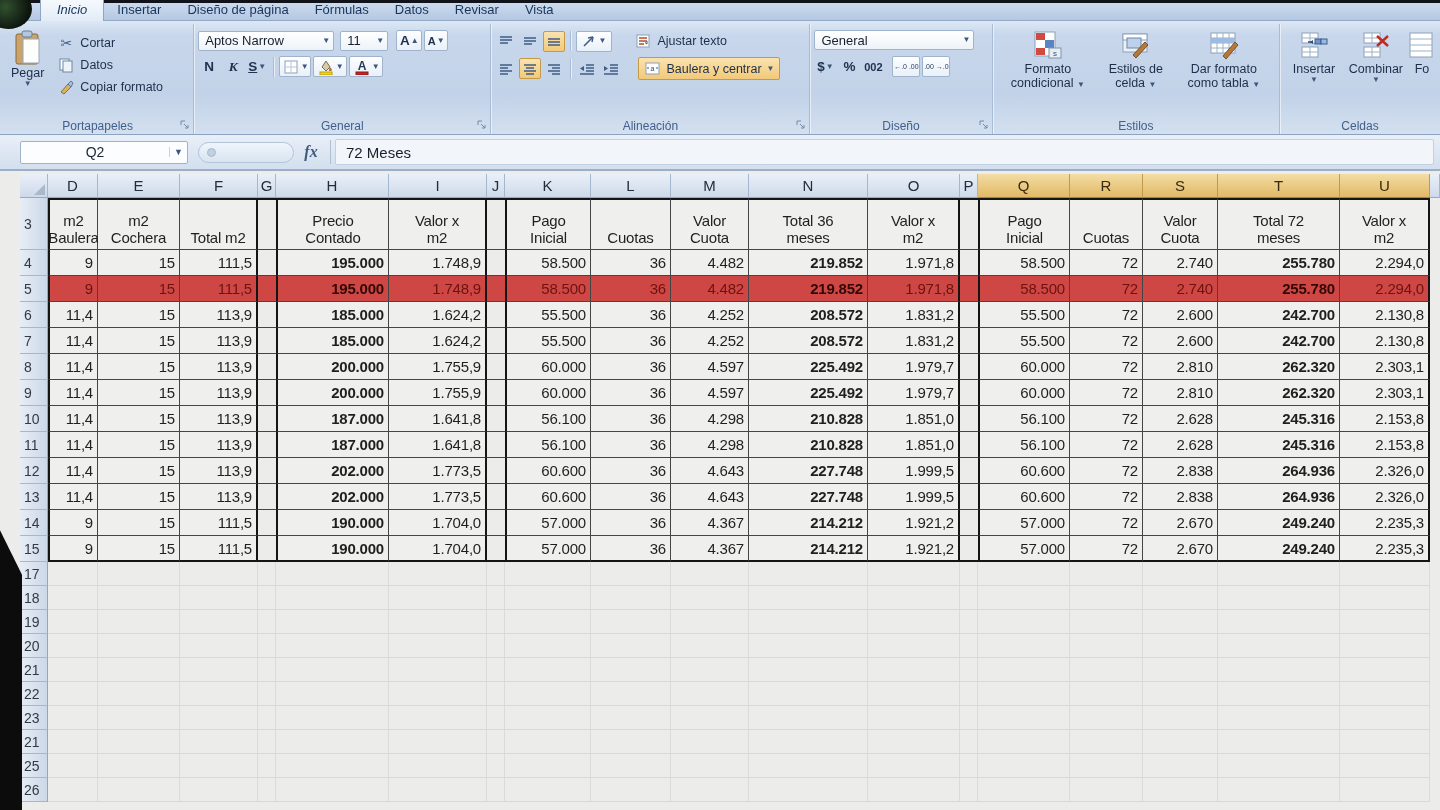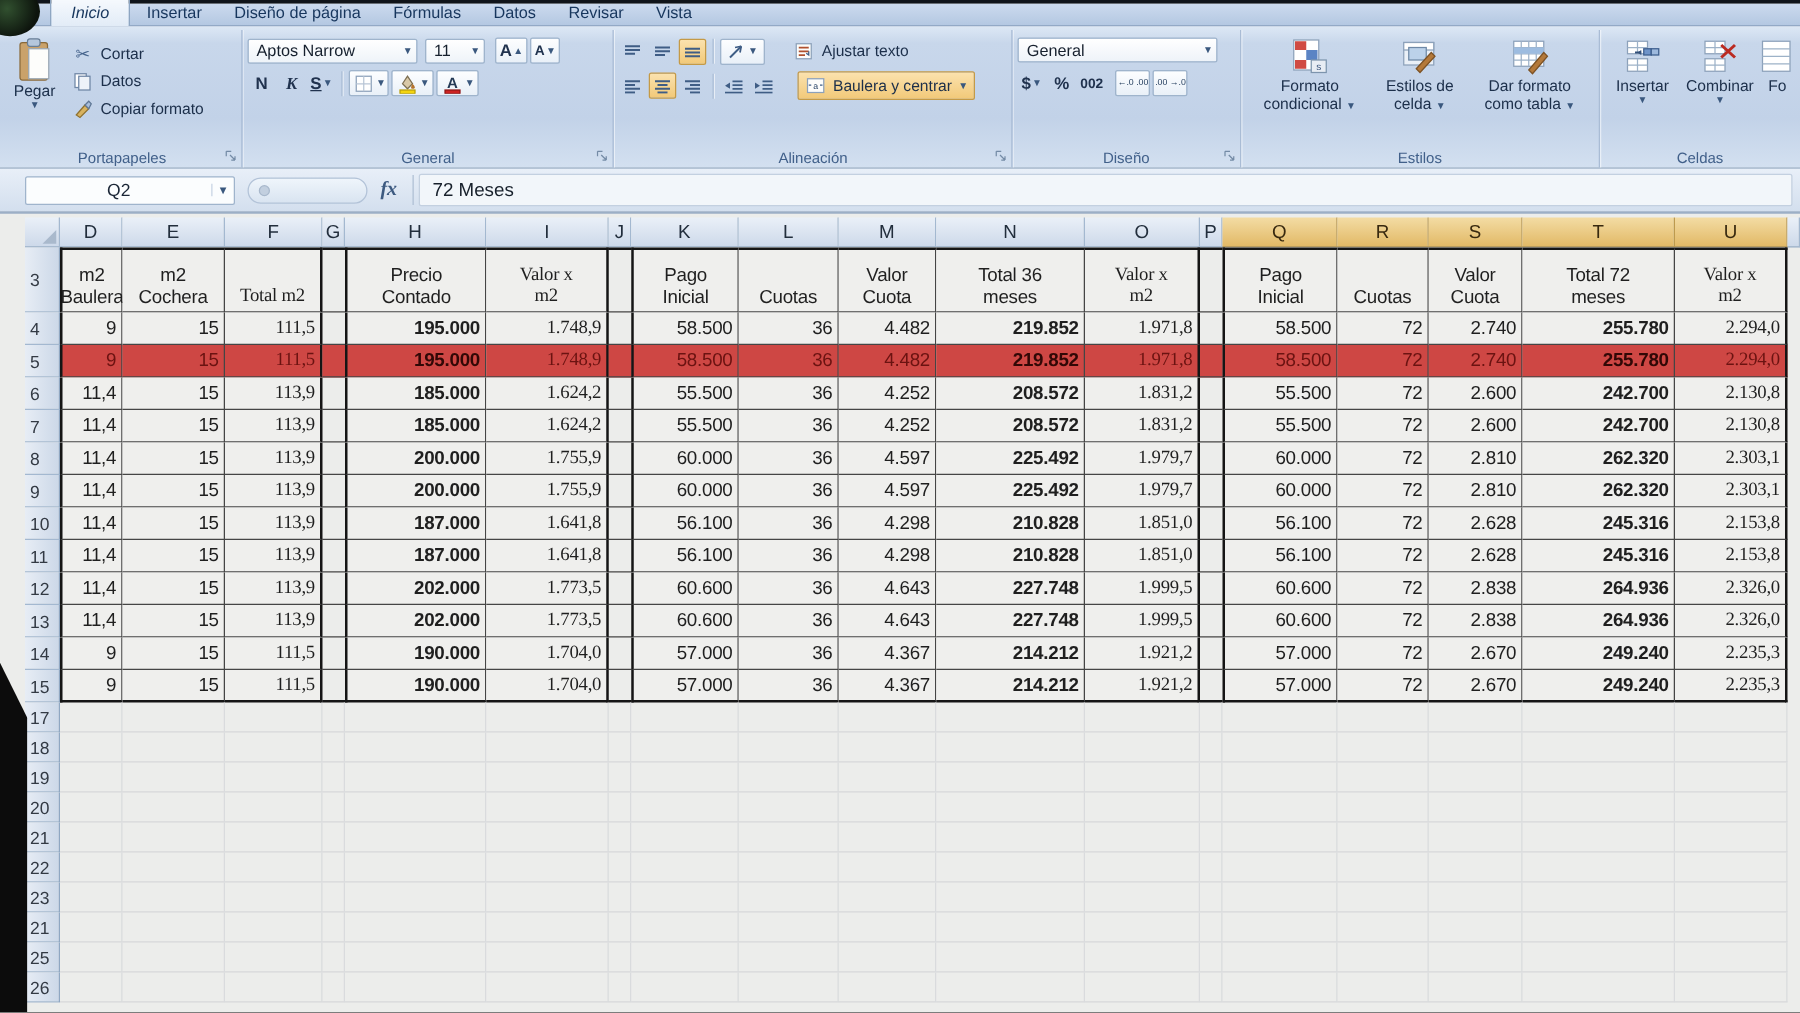--- a/index.html
+++ b/index.html
@@ -83,21 +83,21 @@
     margin:0 2px 2px 0; }
   .rh { width:28px; flex:none; background:linear-gradient(to right,#e7edf5,#ccd8e8);
     border-right:1px solid #8fa7c2; border-bottom:1px solid #a3b8d0; font-size:14px; color:#333a44;
     display:flex; align-items:center; padding-left:4px; }
   .cell { flex:none; display:flex; align-items:center; justify-content:flex-end; padding-right:4px;
     font-size:15px; color:#1f1f1f; background:#efefed; letter-spacing:-0.2px; }
   .cell.hdr { flex-direction:column; justify-content:flex-end; align-items:center; padding:0 1px 3px;
     line-height:17px; text-align:center; }
   .cell.in { border-right:1px solid #454545; border-bottom:1px solid #454545; }
   .cell.tl { border-left:2px solid #151515; }
-  .cell.tr { border-right:2px solid #151515;font-family:Liberation Serif, serif; }
+  .cell.tr { border-right:2px solid #151515; }
   .cell.tt { border-top:2px solid #151515; }
   .cell.tb { border-bottom:2px solid #151515 !important; }
   .cell.sp { background:transparent; border-bottom:1px solid #454545; }
   .cell.b { font-weight:bold; }
   .row.red .cell { background:#ce4744; color:#6b1311; }
   .row.red .cell.b { color:#310806; }
   .cell.empty { background:transparent; border-right:1px solid #d9dbdd; border-bottom:1px solid #d6d8da;
     justify-content:flex-start; }
   .filler { flex:1; }
 </style>

